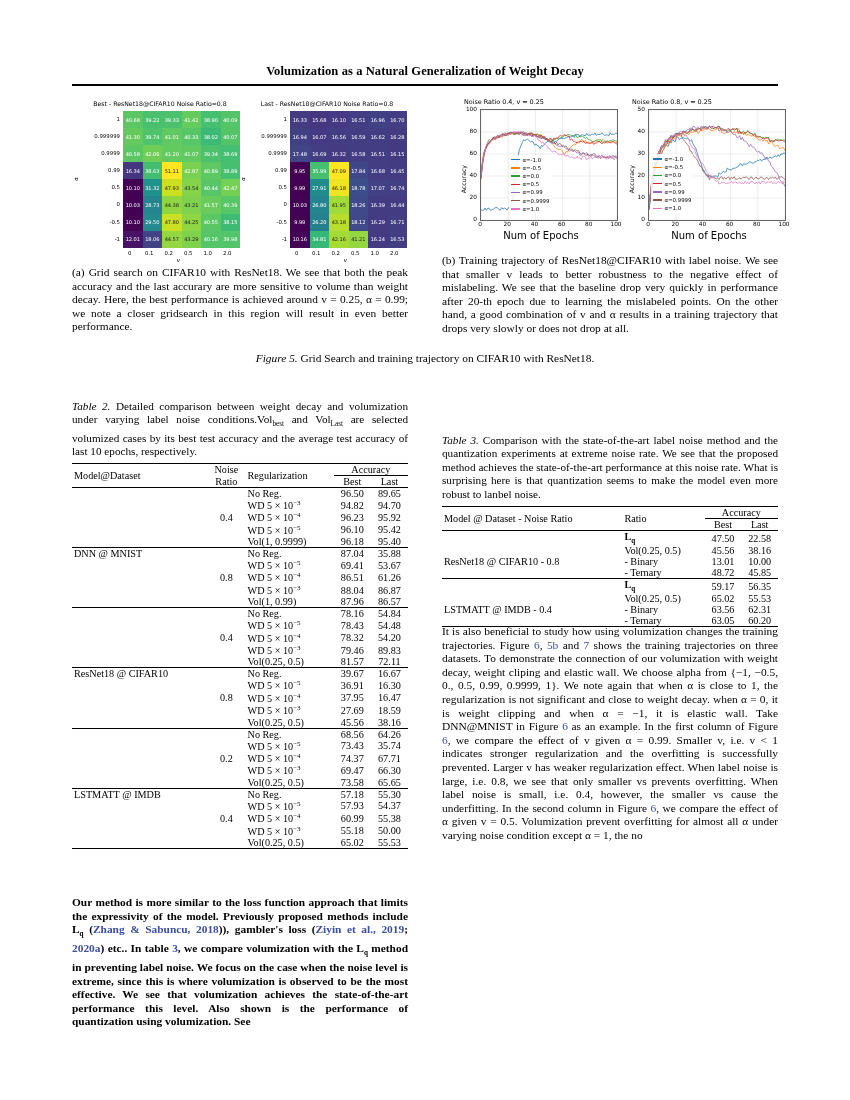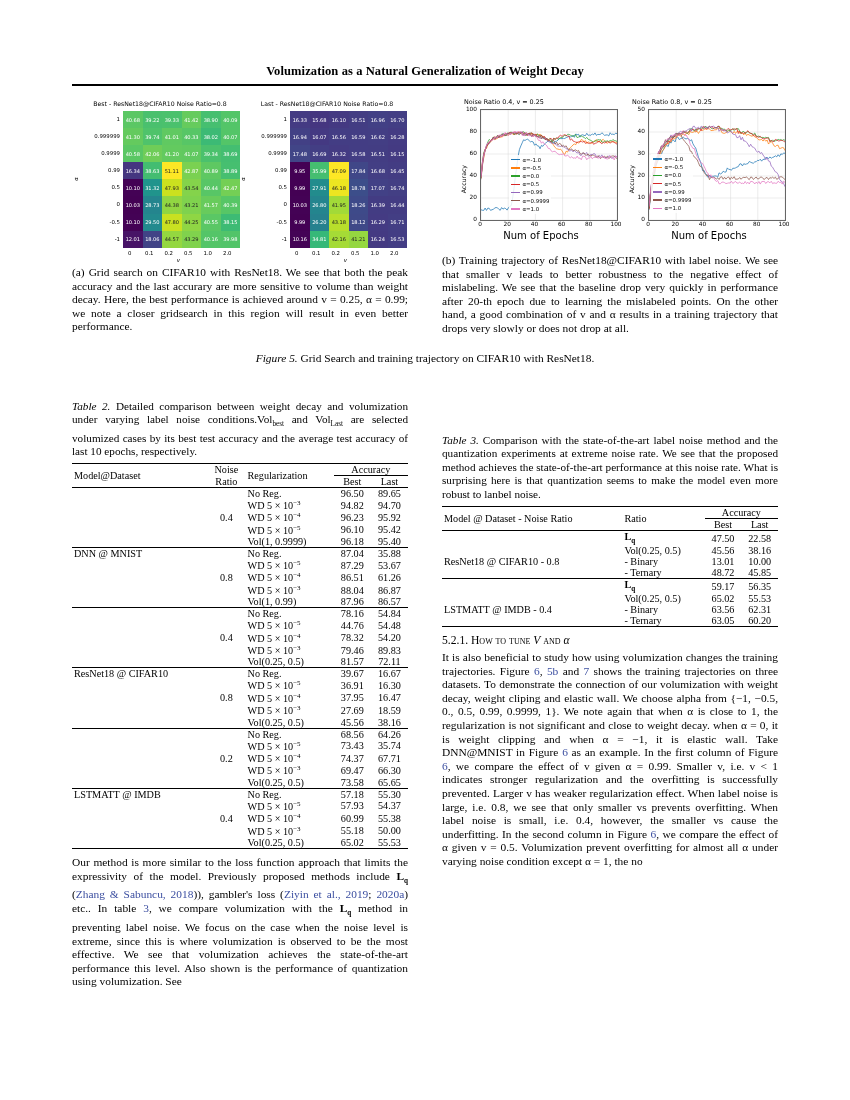--- a/index.html
+++ b/index.html
@@ -532,21 +532,21 @@
           <tr class="rule-mid">
             <td rowspan="5" class="l" style="vertical-align:top">DNN @ MNIST</td>
             <td></td>
             <td class="l">No Reg.</td>
             <td class="c">87.04</td>
             <td class="c">35.88</td>
           </tr>
           <tr class="">
             <td></td>
             <td class="l">WD 5 × 10<sup>−5</sup></td>
-            <td class="c">87.29</td>
+            <td class="c">69.41</td>
             <td class="c">53.67</td>
           </tr>
           <tr class="">
             <td class="c">0.8</td>
             <td class="l">WD 5 × 10<sup>−4</sup></td>
             <td class="c">86.51</td>
             <td class="c">61.26</td>
           </tr>
           <tr class="">
             <td></td>
@@ -564,21 +564,21 @@
             <td></td>
             <td></td>
             <td class="l">No Reg.</td>
             <td class="c">78.16</td>
             <td class="c">54.84</td>
           </tr>
           <tr class="">
             <td></td>
             <td></td>
             <td class="l">WD 5 × 10<sup>−5</sup></td>
-            <td class="c">44.76</td>
+            <td class="c">78.43</td>
             <td class="c">54.48</td>
           </tr>
           <tr class="">
             <td></td>
             <td class="c">0.4</td>
             <td class="l">WD 5 × 10<sup>−4</sup></td>
             <td class="c">78.32</td>
             <td class="c">54.20</td>
           </tr>
           <tr class="">
@@ -689,21 +689,21 @@
           <tr class="">
             <td></td>
             <td class="l">Vol(0.25, 0.5)</td>
             <td class="c b">65.02</td>
             <td class="c b">55.53</td>
           </tr>
         </tbody>
       </table>
   </div>
 
-  <div class="col col-left" style="top:856px;">
+  <div class="col col-left" style="top:896px;font-weight:bold;">
     <p class="body">
       <span>Our method is more similar to the loss function approach that limits the expressivity of the model. Previously proposed methods include </span><b>L<span class="sub">q</span></b><span> (</span><span class="cite">Zhang &amp; Sabuncu, 2018</span><span>)), gambler's loss (</span><span class="cite">Ziyin et al., 2019</span><span>; </span><span class="cite">2020a</span><span>) etc.. In table </span><span class="cite">3</span><span>, we compare volumization with the </span><b>L<span class="sub">q</span></b><span> method in preventing label noise. We focus on the case when the noise level is extreme, since this is where volumization is observed to be the most effective. We see that volumization achieves the state-of-the-art performance this level. Also shown is the performance of quantization using volumization. See</span>
     </p>
   </div>
 
   <div class="col col-right" style="top:388px;margin-top:46px;">
     <div class="tblcap">
       <span class="lbl">Table 3.</span>
       <span>Comparison with the state-of-the-art label noise method and the quantization experiments at extreme noise rate. We see that the proposed method achieves the state-of-the-art performance at this noise rate. What is surprising here is that quantization seems to make the model even more robust to lanbel noise.</span>
     </div>
@@ -760,22 +760,18 @@
           <tr class="">
             <td class="l">- Ternary</td>
             <td class="c">63.05</td>
             <td class="c">60.20</td>
           </tr>
         </tbody>
       </table>
   </div>
 
   <div class="col col-right" style="top:625px;">
-    <div class="sec-h">
-      <span>5.2.1.</span>
-      <span class="sc">How to tune </span><span class="mathit">V</span><span class="sc"> and </span><span class="mathit">α</span>
-    </div>
     <p class="body">
       <span>It is also beneficial to study how using volumization changes the training trajectories. Figure </span><span class="cite">6</span><span>, </span><span class="cite">5b</span><span> and </span><span class="cite">7</span><span> shows the training trajectories on three datasets. To demonstrate the connection of our volumization with weight decay, weight cliping and elastic wall. We choose alpha from {−1, −0.5, 0., 0.5, 0.99, 0.9999, 1}. We note again that when α is close to 1, the regularization is not significant and close to weight decay. when α = 0, it is weight clipping and when α = −1, it is elastic wall. Take DNN@MNIST in Figure </span><span class="cite">6</span><span> as an example. In the first column of Figure </span><span class="cite">6</span><span>, we compare the effect of v given α = 0.99. Smaller v, i.e. v &lt; 1 indicates stronger regularization and the overfitting is successfully prevented. Larger v has weaker regularization effect. When label noise is large, i.e. 0.8, we see that only smaller vs prevents overfitting. When label noise is small, i.e. 0.4, however, the smaller vs cause the underfitting. In the second column in Figure </span><span class="cite">6</span><span>, we compare the effect of α given v = 0.5. Volumization prevent overfitting for almost all α under varying noise condition except α = 1, the no</span>
     </p>
   </div>
 
 </div>
 
 </body></html>

